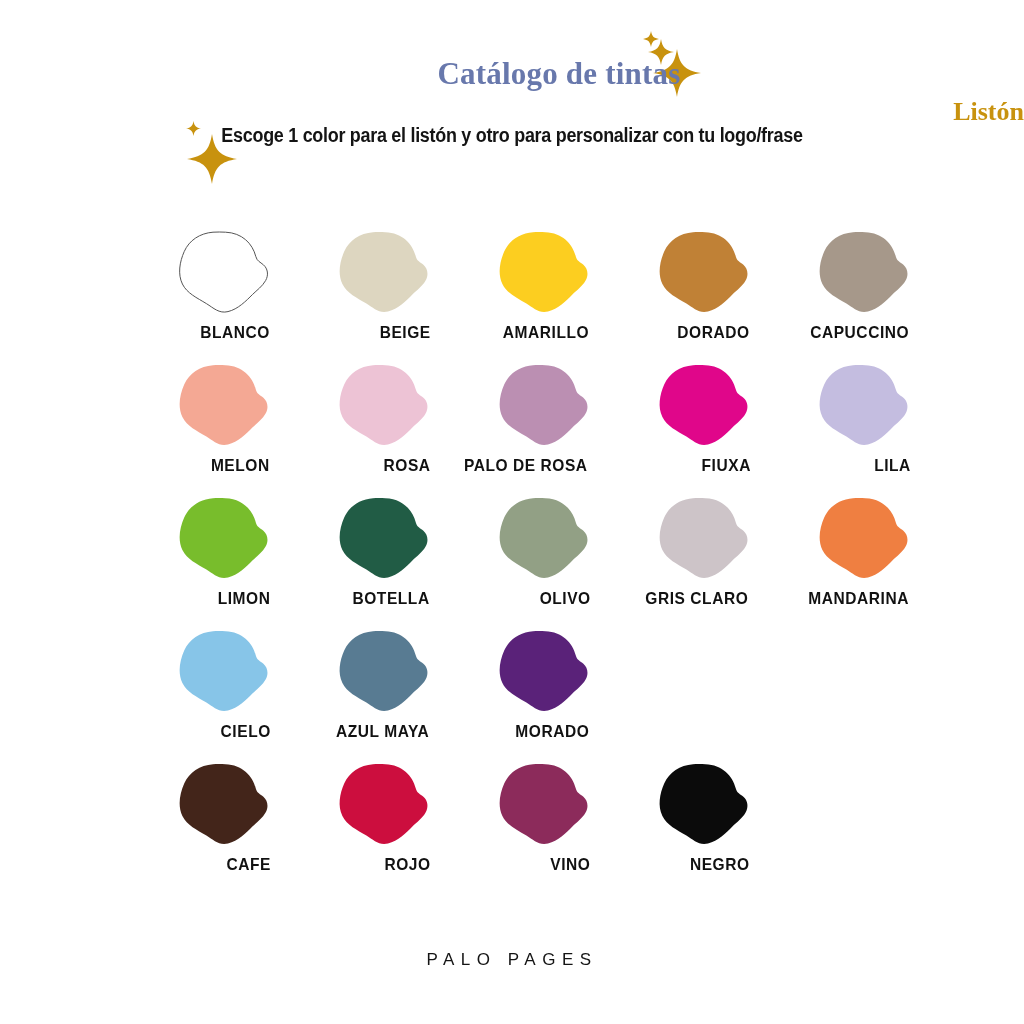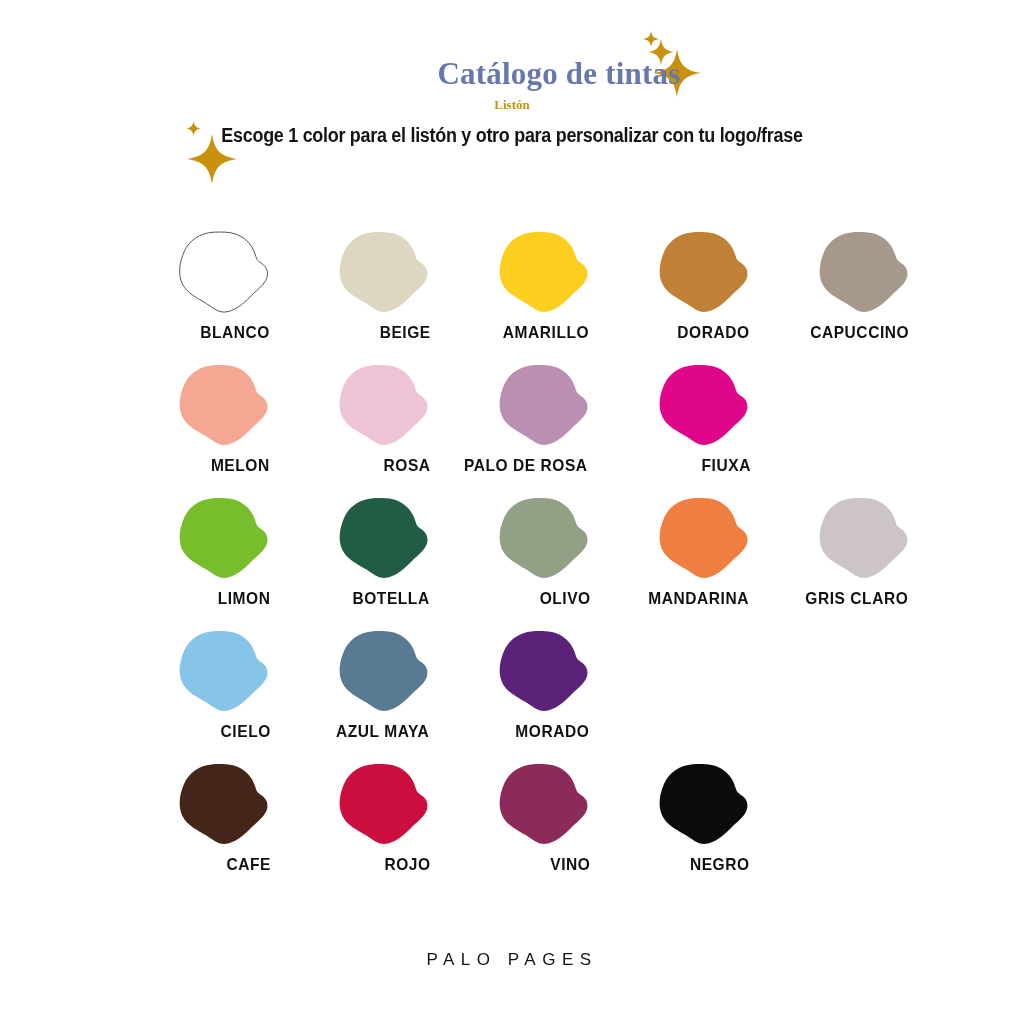--- a/index.html
+++ b/index.html
@@ -38,24 +38,24 @@
     color: #6878ac;
     white-space: nowrap;
     padding-left: 47px;
   }
 
   .title-sub {
     position: absolute;
     left: 0;
     top: 97px;
     width: 1024px;
-    text-align: center;
+    text-align: right;
     font-family: "Liberation Serif", "DejaVu Serif", serif;
     font-weight: 700;
-    font-size: 13px;
+    font-size: 26px;
     color: #c8920e;
     white-space: nowrap;
   }
 
   .title-desc {
     position: absolute;
     left: 0;
     top: 124px;
     width: 1024px;
     text-align: center;
@@ -238,20 +238,28 @@
         <div class="swatch-label">PALO DE ROSA</div>
       </div>
       <div class="cell">
         <div class="blob-wrap">
           <svg viewBox="0 0 96 84">
             <path d="M49.5 2.2 C66.0 2.8 76.5 13.5 79.8 26.5 C81.0 31.2 84.2 32.0 87.4 34.8 C91.8 38.6 92.8 45.0 89.6 50.6 C86.2 56.6 81.0 60.0 76.4 64.6 C70.2 70.8 62.0 79.2 52.0 81.6 C43.0 83.8 37.6 78.0 30.4 73.6 C21.0 67.8 11.0 63.4 6.4 54.0 C1.6 44.2 3.6 32.0 8.2 21.6 C13.2 10.2 24.0 3.2 37.0 2.2 C41.2 1.9 45.4 2.0 49.5 2.2 Z" fill="#e0068a"></path>
           </svg>
         </div>
         <div class="swatch-label">FIUXA</div>
       </div>
+      <div class="cell">
+        <div class="blob-wrap">
+          <svg viewBox="0 0 96 84">
+            <path d="M49.5 2.2 C66.0 2.8 76.5 13.5 79.8 26.5 C81.0 31.2 84.2 32.0 87.4 34.8 C91.8 38.6 92.8 45.0 89.6 50.6 C86.2 56.6 81.0 60.0 76.4 64.6 C70.2 70.8 62.0 79.2 52.0 81.6 C43.0 83.8 37.6 78.0 30.4 73.6 C21.0 67.8 11.0 63.4 6.4 54.0 C1.6 44.2 3.6 32.0 8.2 21.6 C13.2 10.2 24.0 3.2 37.0 2.2 C41.2 1.9 45.4 2.0 49.5 2.2 Z" fill="#c4bde0"></path>
+          </svg>
+        </div>
+        <div class="swatch-label">LILA</div>
+      </div>
     </div>
     <div class="row">
       <div class="cell">
         <div class="blob-wrap">
           <svg viewBox="0 0 96 84">
             <path d="M49.5 2.2 C66.0 2.8 76.5 13.5 79.8 26.5 C81.0 31.2 84.2 32.0 87.4 34.8 C91.8 38.6 92.8 45.0 89.6 50.6 C86.2 56.6 81.0 60.0 76.4 64.6 C70.2 70.8 62.0 79.2 52.0 81.6 C43.0 83.8 37.6 78.0 30.4 73.6 C21.0 67.8 11.0 63.4 6.4 54.0 C1.6 44.2 3.6 32.0 8.2 21.6 C13.2 10.2 24.0 3.2 37.0 2.2 C41.2 1.9 45.4 2.0 49.5 2.2 Z" fill="#78bd2c"></path>
           </svg>
         </div>
         <div class="swatch-label">LIMON</div>
       </div>
@@ -267,33 +275,33 @@
         <div class="blob-wrap">
           <svg viewBox="0 0 96 84">
             <path d="M49.5 2.2 C66.0 2.8 76.5 13.5 79.8 26.5 C81.0 31.2 84.2 32.0 87.4 34.8 C91.8 38.6 92.8 45.0 89.6 50.6 C86.2 56.6 81.0 60.0 76.4 64.6 C70.2 70.8 62.0 79.2 52.0 81.6 C43.0 83.8 37.6 78.0 30.4 73.6 C21.0 67.8 11.0 63.4 6.4 54.0 C1.6 44.2 3.6 32.0 8.2 21.6 C13.2 10.2 24.0 3.2 37.0 2.2 C41.2 1.9 45.4 2.0 49.5 2.2 Z" fill="#92a085"></path>
           </svg>
         </div>
         <div class="swatch-label">OLIVO</div>
       </div>
       <div class="cell">
         <div class="blob-wrap">
           <svg viewBox="0 0 96 84">
+            <path d="M49.5 2.2 C66.0 2.8 76.5 13.5 79.8 26.5 C81.0 31.2 84.2 32.0 87.4 34.8 C91.8 38.6 92.8 45.0 89.6 50.6 C86.2 56.6 81.0 60.0 76.4 64.6 C70.2 70.8 62.0 79.2 52.0 81.6 C43.0 83.8 37.6 78.0 30.4 73.6 C21.0 67.8 11.0 63.4 6.4 54.0 C1.6 44.2 3.6 32.0 8.2 21.6 C13.2 10.2 24.0 3.2 37.0 2.2 C41.2 1.9 45.4 2.0 49.5 2.2 Z" fill="#cdc4c8"></path>
+          </svg>
+        </div>
+        <div class="swatch-label">GRIS CLARO</div>
+      </div>
+      <div class="cell">
+        <div class="blob-wrap">
+          <svg viewBox="0 0 96 84">
             <path d="M49.5 2.2 C66.0 2.8 76.5 13.5 79.8 26.5 C81.0 31.2 84.2 32.0 87.4 34.8 C91.8 38.6 92.8 45.0 89.6 50.6 C86.2 56.6 81.0 60.0 76.4 64.6 C70.2 70.8 62.0 79.2 52.0 81.6 C43.0 83.8 37.6 78.0 30.4 73.6 C21.0 67.8 11.0 63.4 6.4 54.0 C1.6 44.2 3.6 32.0 8.2 21.6 C13.2 10.2 24.0 3.2 37.0 2.2 C41.2 1.9 45.4 2.0 49.5 2.2 Z" fill="#ef7f41"></path>
           </svg>
         </div>
         <div class="swatch-label">MANDARINA</div>
       </div>
-      <div class="cell">
-        <div class="blob-wrap">
-          <svg viewBox="0 0 96 84">
-            <path d="M49.5 2.2 C66.0 2.8 76.5 13.5 79.8 26.5 C81.0 31.2 84.2 32.0 87.4 34.8 C91.8 38.6 92.8 45.0 89.6 50.6 C86.2 56.6 81.0 60.0 76.4 64.6 C70.2 70.8 62.0 79.2 52.0 81.6 C43.0 83.8 37.6 78.0 30.4 73.6 C21.0 67.8 11.0 63.4 6.4 54.0 C1.6 44.2 3.6 32.0 8.2 21.6 C13.2 10.2 24.0 3.2 37.0 2.2 C41.2 1.9 45.4 2.0 49.5 2.2 Z" fill="#cdc4c8"></path>
-          </svg>
-        </div>
-        <div class="swatch-label">GRIS CLARO</div>
-      </div>
     </div>
     <div class="row">
       <div class="cell">
         <div class="blob-wrap">
           <svg viewBox="0 0 96 84">
             <path d="M49.5 2.2 C66.0 2.8 76.5 13.5 79.8 26.5 C81.0 31.2 84.2 32.0 87.4 34.8 C91.8 38.6 92.8 45.0 89.6 50.6 C86.2 56.6 81.0 60.0 76.4 64.6 C70.2 70.8 62.0 79.2 52.0 81.6 C43.0 83.8 37.6 78.0 30.4 73.6 C21.0 67.8 11.0 63.4 6.4 54.0 C1.6 44.2 3.6 32.0 8.2 21.6 C13.2 10.2 24.0 3.2 37.0 2.2 C41.2 1.9 45.4 2.0 49.5 2.2 Z" fill="#87c5e8"></path>
           </svg>
         </div>
         <div class="swatch-label">CIELO</div>
       </div>

